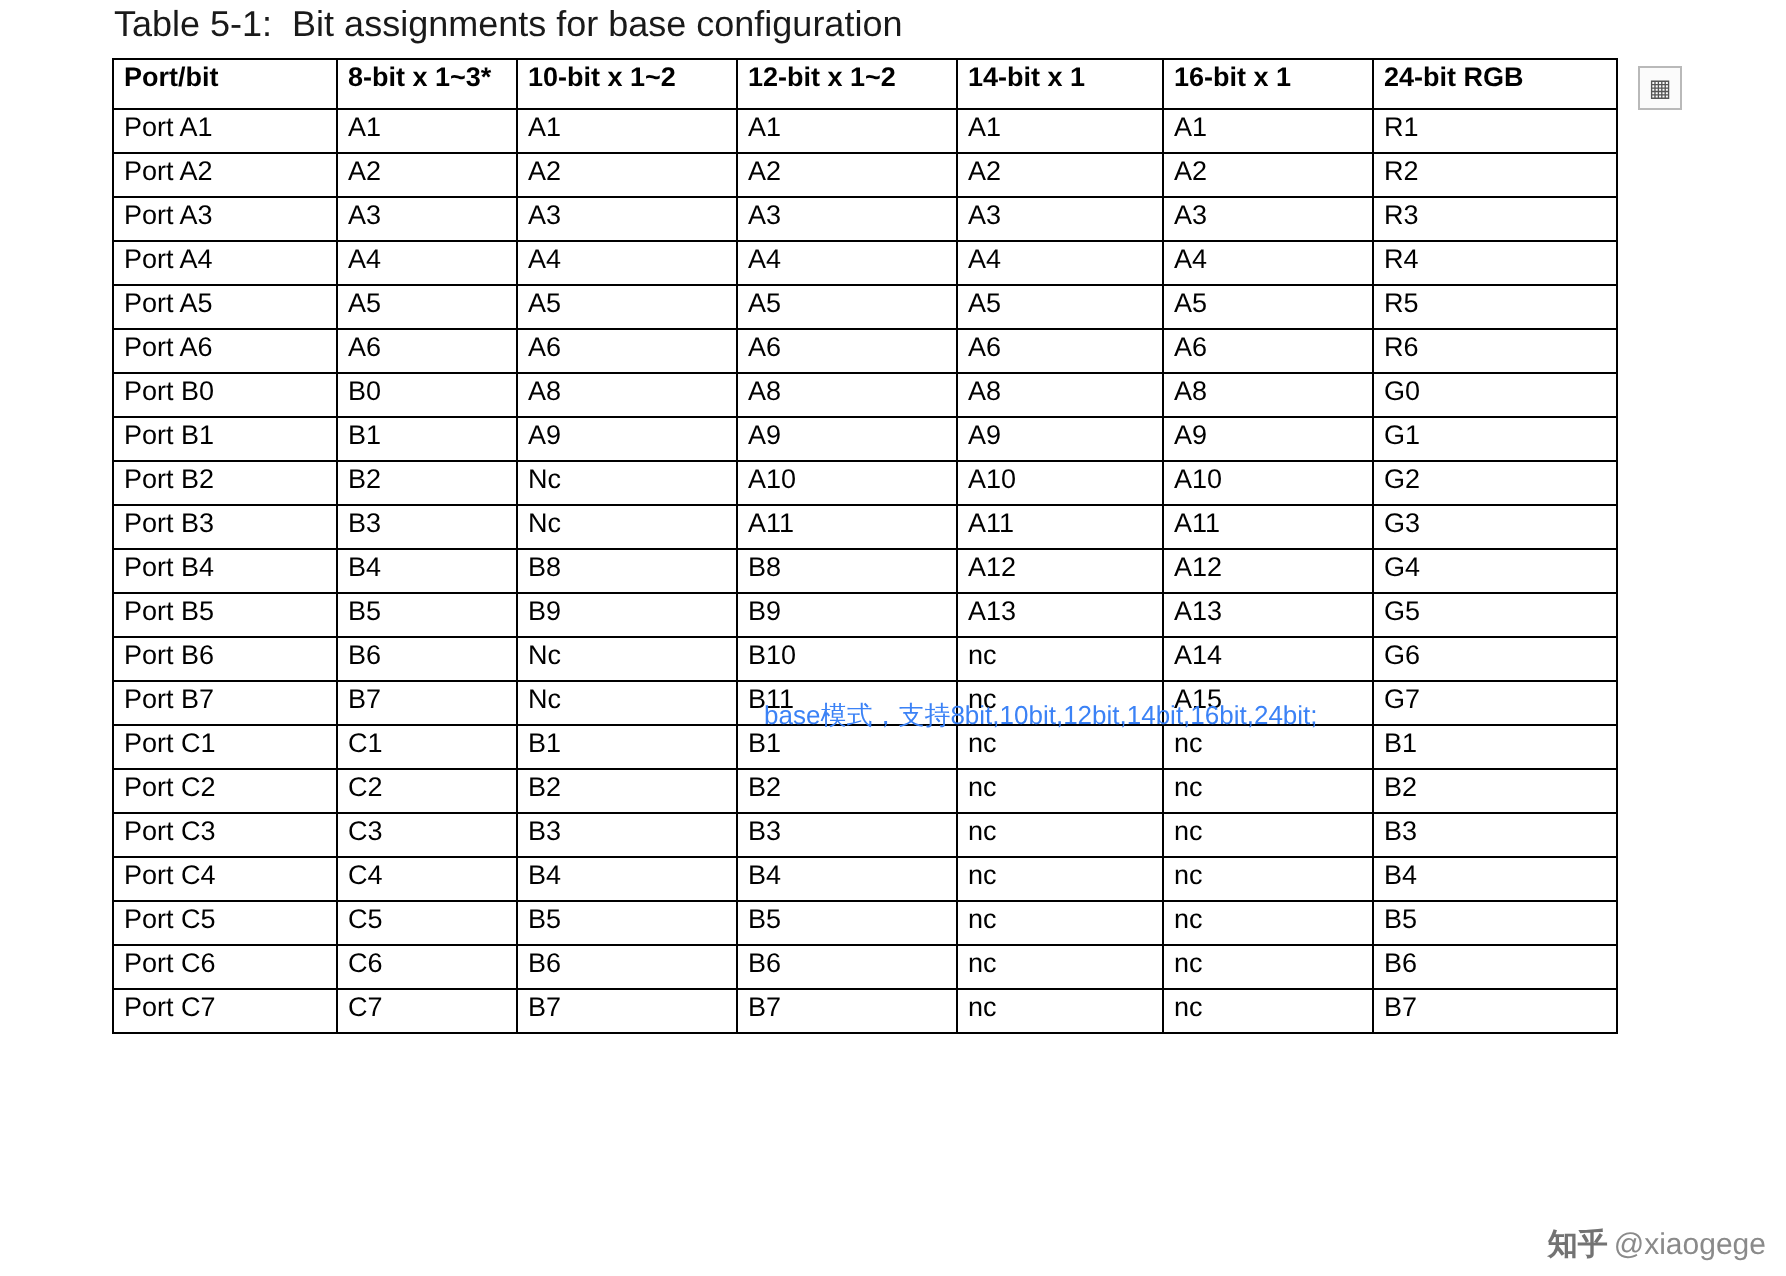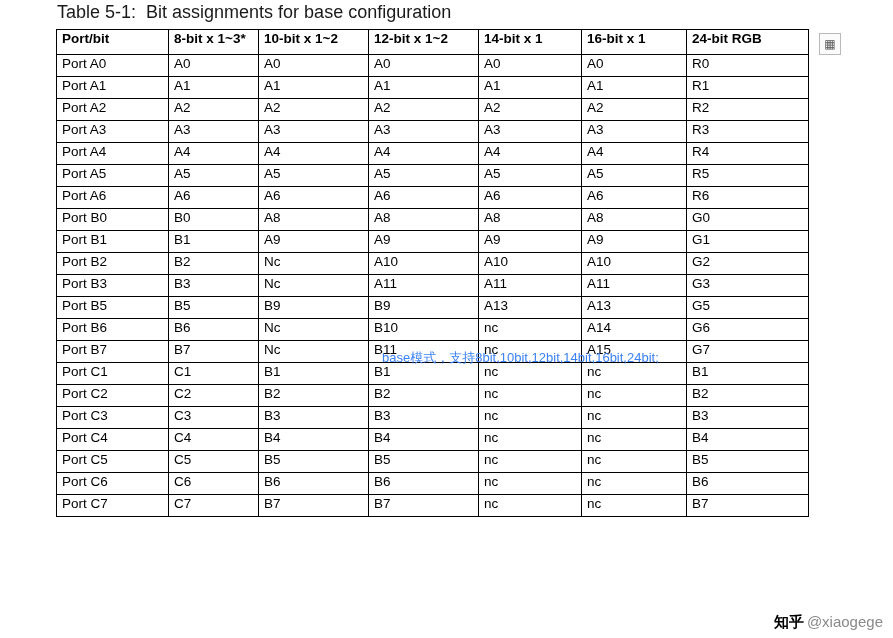--- a/index.html
+++ b/index.html
@@ -89,21 +89,21 @@
   #watermark {
     position: absolute;
     right: 10px;
     bottom: 6px;
     font-size: 15px;
     color: #8a8a8a;
     white-space: nowrap;
   }
   #watermark .zh-logo {
     font-weight: bold;
-    color: #000000;
+    color: #737373;
     margin-right: 3px;
   }
 </style>
 </head>
 <body>
 
 <div id="caption">Table 5-1:  Bit assignments for base configuration</div>
 
 <div id="table-wrap">
   <table id="bit-table">
@@ -122,29 +122,20 @@
         <th>8-bit x 1~3*</th>
         <th>10-bit x 1~2</th>
         <th>12-bit x 1~2</th>
         <th>14-bit x 1</th>
         <th>16-bit x 1</th>
         <th>24-bit RGB</th>
       </tr>
     </thead>
     <tbody>
       <tr>
-        <td>Port A0</td>
-        <td>A0</td>
-        <td>A0</td>
-        <td>A0</td>
-        <td>A0</td>
-        <td>A0</td>
-        <td>R0</td>
-      </tr>
-      <tr>
         <td>Port A1</td>
         <td>A1</td>
         <td>A1</td>
         <td>A1</td>
         <td>A1</td>
         <td>A1</td>
         <td>R1</td>
       </tr>
       <tr>
         <td>Port A2</td>
@@ -221,20 +212,29 @@
       <tr>
         <td>Port B3</td>
         <td>B3</td>
         <td>Nc</td>
         <td>A11</td>
         <td>A11</td>
         <td>A11</td>
         <td>G3</td>
       </tr>
       <tr>
+        <td>Port B4</td>
+        <td>B4</td>
+        <td>B8</td>
+        <td>B8</td>
+        <td>A12</td>
+        <td>A12</td>
+        <td>G4</td>
+      </tr>
+      <tr>
         <td>Port B5</td>
         <td>B5</td>
         <td>B9</td>
         <td>B9</td>
         <td>A13</td>
         <td>A13</td>
         <td>G5</td>
       </tr>
       <tr>
         <td>Port B6</td>

